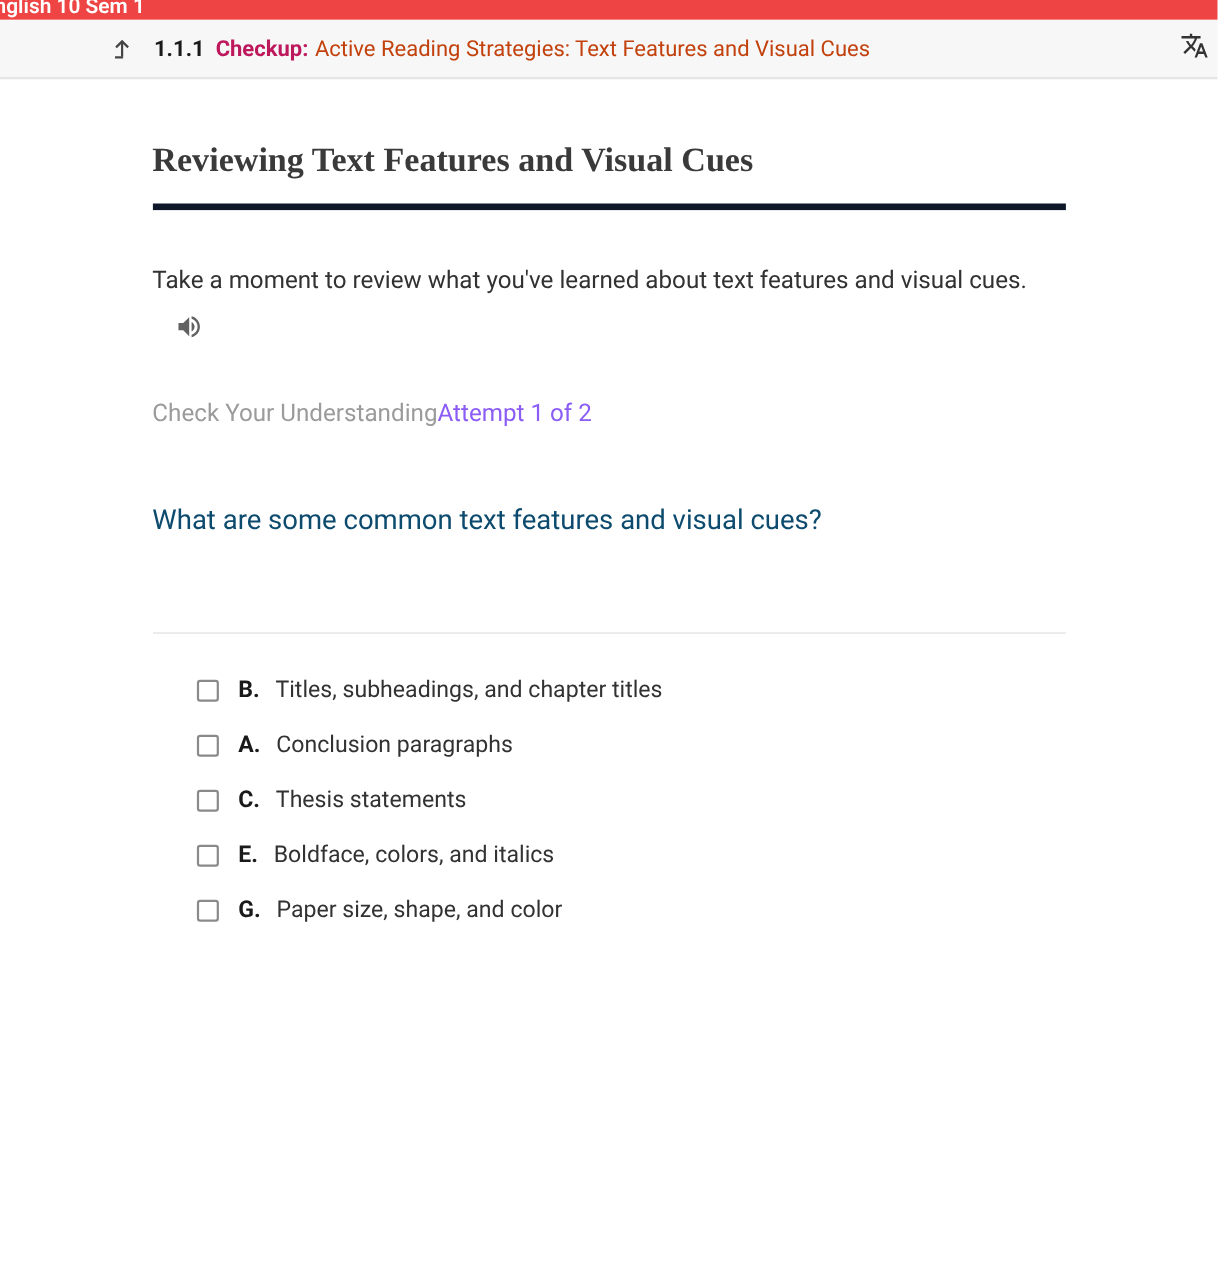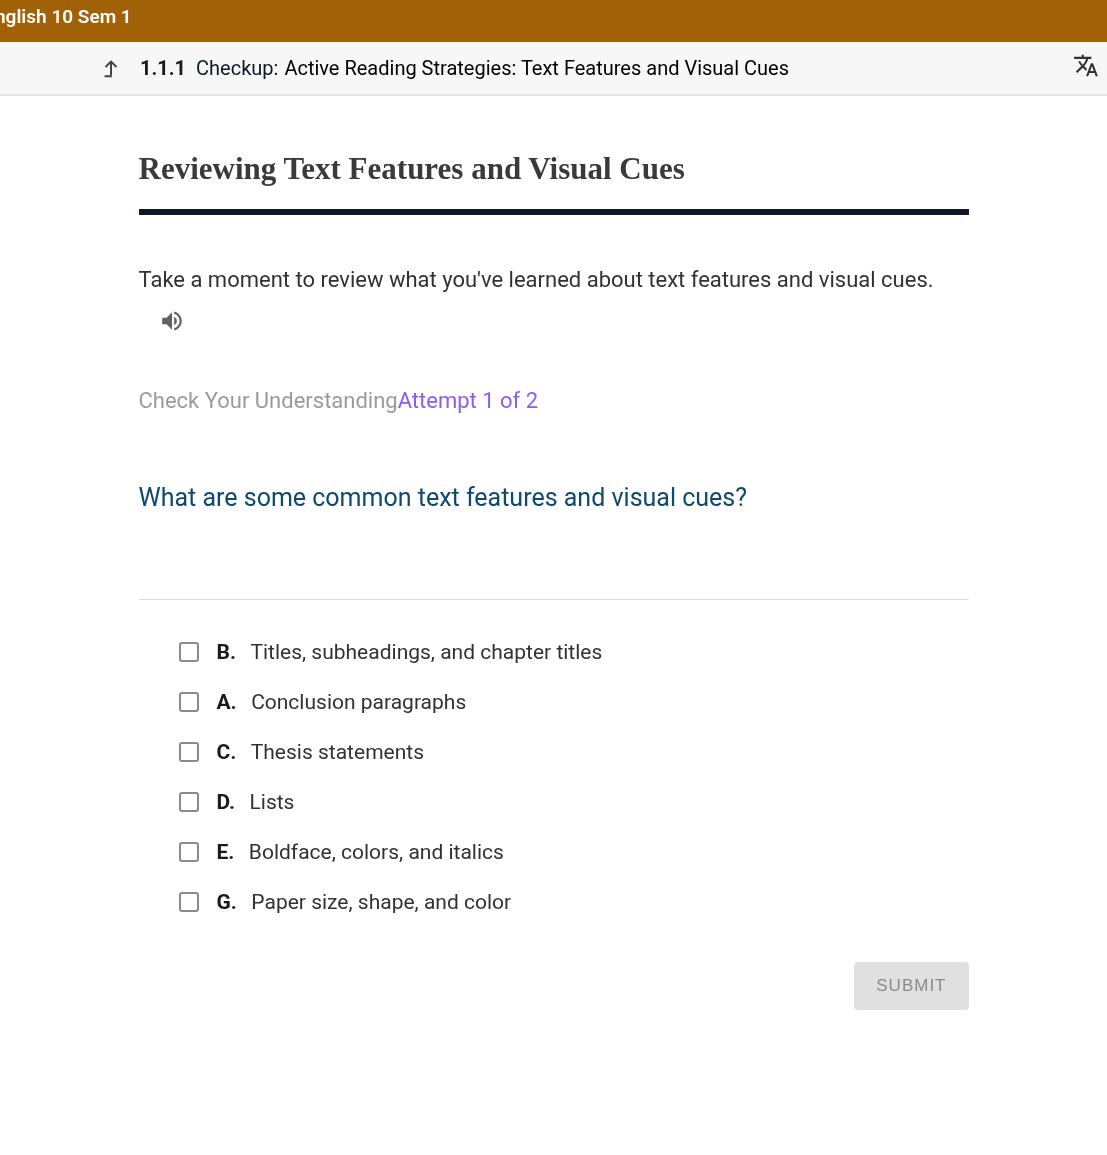--- a/index.html
+++ b/index.html
@@ -7,25 +7,25 @@
       padding: 0;
       box-sizing: border-box;
     }
     body {
       font-family: -apple-system, BlinkMacSystemFont, "Segoe UI", Roboto, "Helvetica Neue", Arial, sans-serif;
       background: #ffffff;
       color: #333;
       width: 1107px;
     }
     .top-bar {
-      background: #a16207;
+      background: #ef4444;
       color: #fff;
-      height: 42px;
-      display: flex;
-      align-items: center;
+      height: 18px;
+      display: flex;
+      align-items: flex-start;
       padding: 0 8px 8px 0;
       font-size: 19px;
       font-weight: 600;
       overflow: hidden;
     }
     .top-bar .course-title {
       padding-left: 0;
       margin-left: -5px;
       line-height: 12px;
     }
@@ -43,26 +43,26 @@
       color: #444;
       display: inline-flex;
       align-items: center;
     }
     .breadcrumb-number {
       font-weight: 700;
       color: #1a1a1a;
       margin-right: 10px;
     }
     .breadcrumb-label {
-      font-weight: 400;
-      color: #0f172a;
+      font-weight: 700;
+      color: #be185d;
       margin-right: 6px;
     }
     .breadcrumb-title {
-      color: #000000;
+      color: #c2410c;
       font-weight: 400;
     }
     .translate-icon {
       position: absolute;
       right: 8px;
       top: 50%;
       transform: translateY(-50%);
       color: #333;
     }
     .main-content {
@@ -221,28 +221,21 @@
     <label class="option">
       <input type="checkbox" style="">
       <span><span class="option-letter">A.</span>&nbsp;&nbsp;<span class="option-text">Conclusion paragraphs</span></span>
     </label>
     <label class="option">
       <input type="checkbox" style="">
       <span><span class="option-letter">C.</span>&nbsp;&nbsp;<span class="option-text">Thesis statements</span></span>
     </label>
     <label class="option">
       <input type="checkbox" style="">
-      <span><span class="option-letter">D.</span>&nbsp;&nbsp;<span class="option-text">Lists</span></span>
-    </label>
-    <label class="option">
-      <input type="checkbox" style="">
       <span><span class="option-letter">E.</span>&nbsp;&nbsp;<span class="option-text">Boldface, colors, and italics</span></span>
     </label>
     <label class="option">
       <input type="checkbox" style="">
       <span><span class="option-letter">G.</span>&nbsp;&nbsp;<span class="option-text">Paper size, shape, and color</span></span>
     </label>
   </div>
 
-  <div class="submit-row">
-    <button class="submit-button">SUBMIT</button>
-  </div>
 </div>
 
 </body></html>

